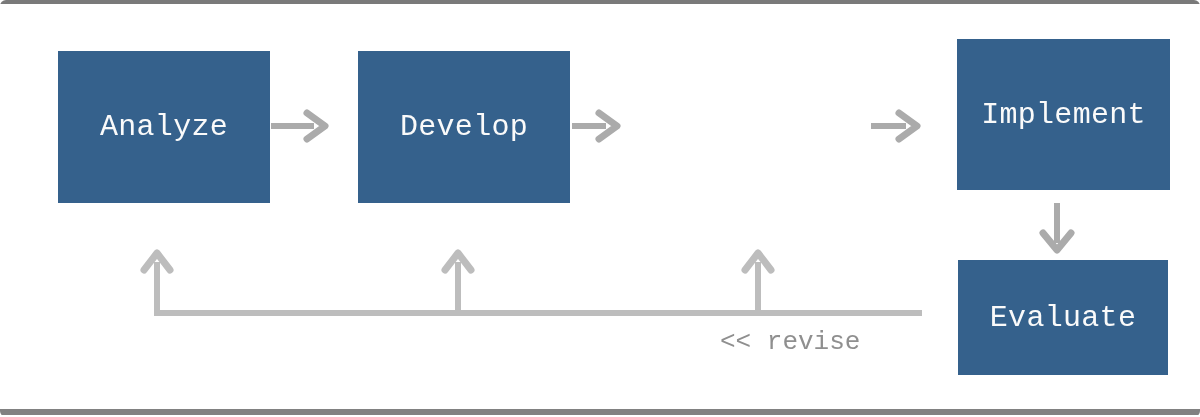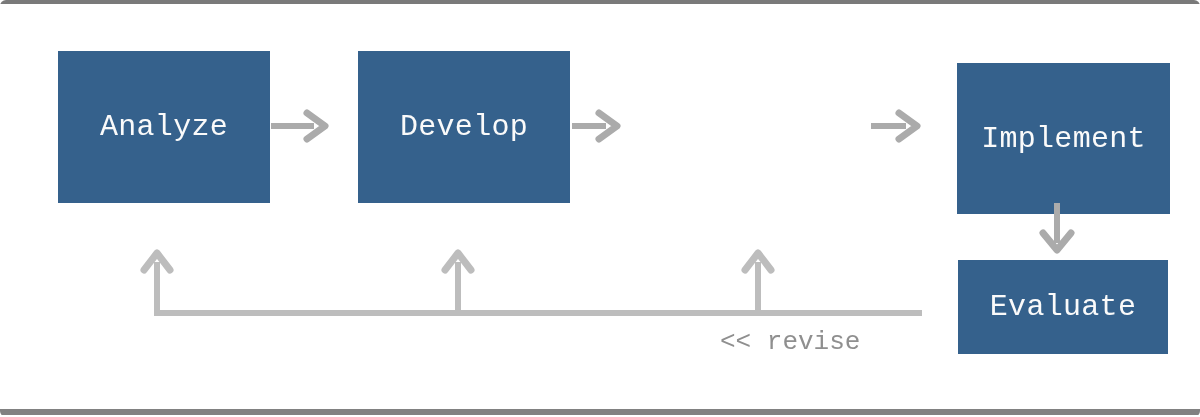--- a/index.html
+++ b/index.html
@@ -29,22 +29,22 @@
     position: absolute;
     background: var(--box-fill, #35618C);
     color: var(--box-text, #FAFAFA);
     display: flex; align-items: center; justify-content: center;
     font-size: 30px;
     letter-spacing: 0.3px;
   }
   #node-analyze   { left:  58px; top: 51px; width: 212px; height: 152px; }
   #node-design    { left: 358px; top: 51px; width: 212px; height: 152px; }
   #node-develop   { left: 656px; top: 51px; width: 214px; height: 151px; }
-  #node-implement { left: 957px; top: 63px; width: 213px; height: 151px; }
-  #node-evaluate  { left: 958px; top: 260px; width: 210px; height: 94px; text-align: right; }
+  #node-implement { left: 957px; top: 39px; width: 213px; height: 151px; }
+  #node-evaluate  { left: 958px; top: 260px; width: 210px; height: 115px; text-align: right; }
 
   .arrows-overlay {
     position: absolute; left: 0; top: 0;
     width: 1200px; height: 417px;
     pointer-events: none;
   }
   .flow-stem {
     stroke: var(--flow-arrow, #ABABAB);
     stroke-width: 6; fill: none;
   }

